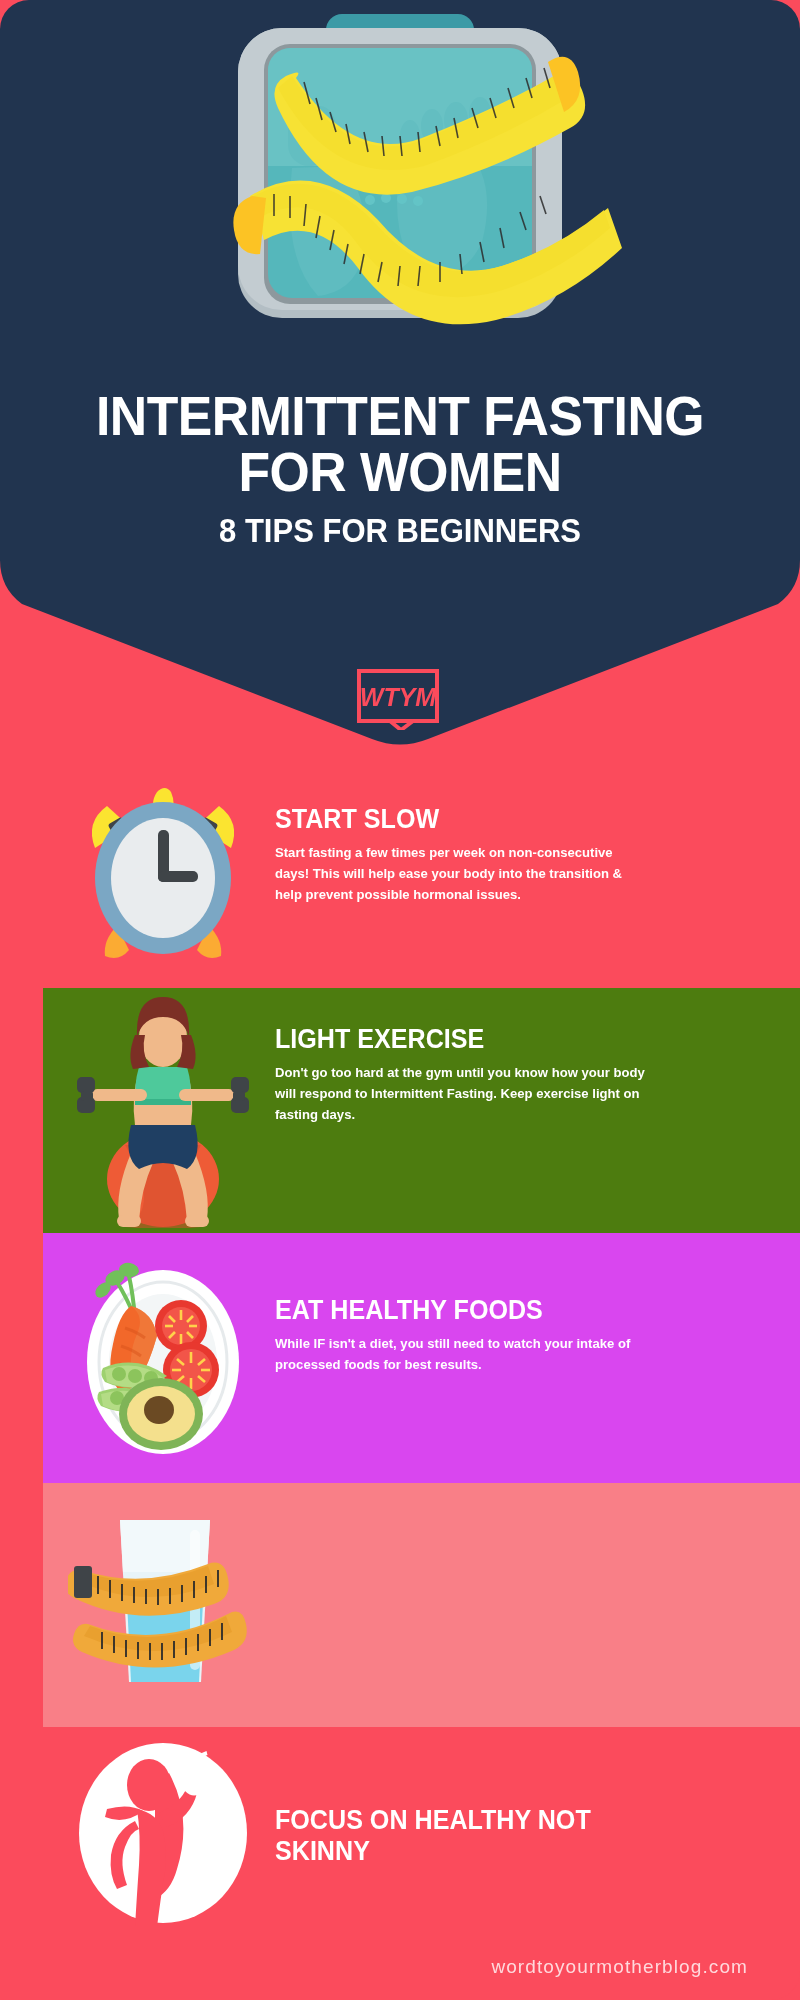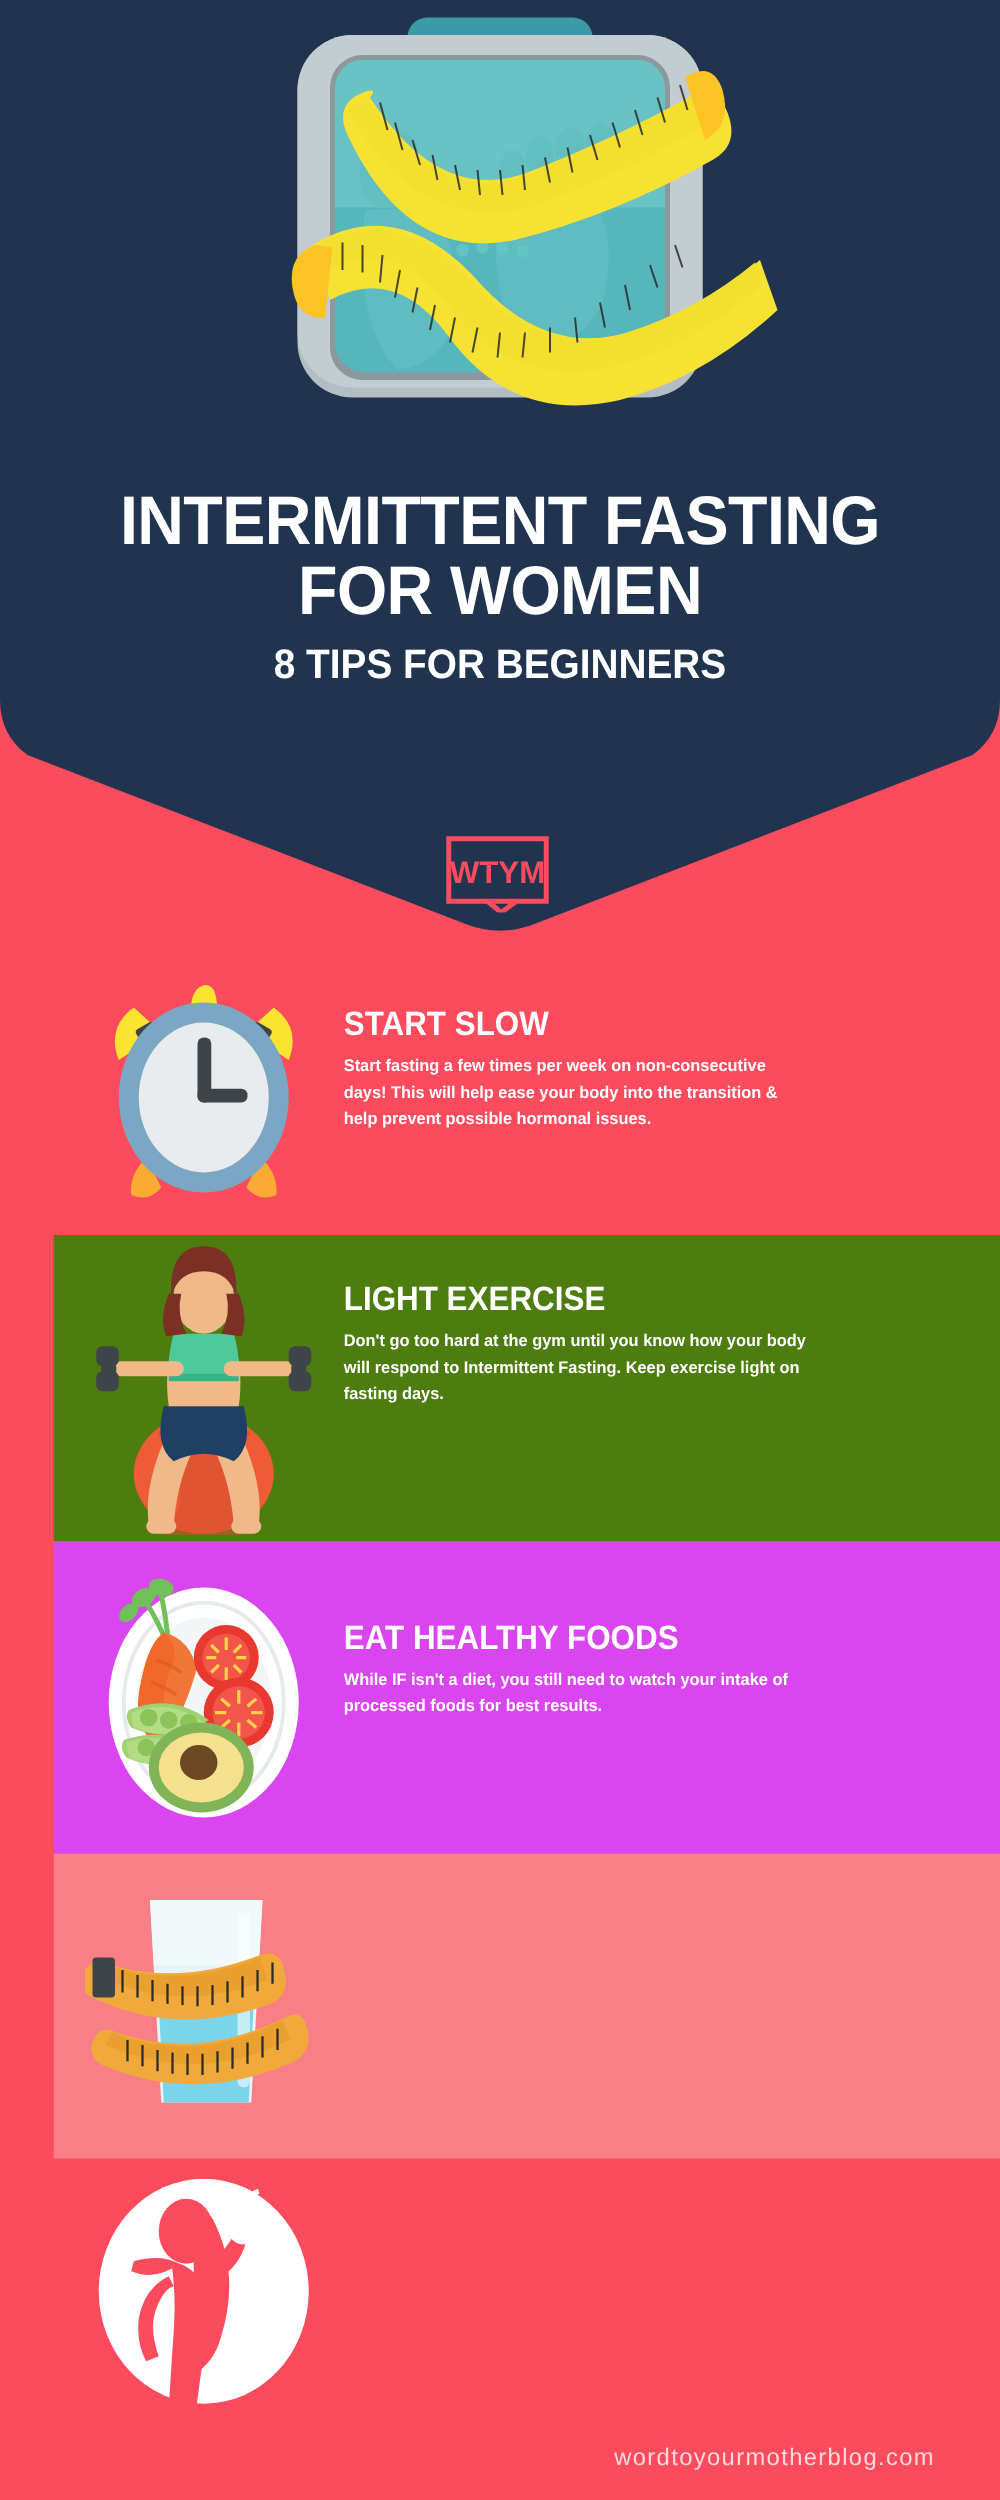--- a/index.html
+++ b/index.html
@@ -2,21 +2,21 @@
 <html><head>
 <meta charset="utf-8">
 <style>
   * { margin:0; padding:0; box-sizing:border-box; }
   html, body {
     width:800px; height:2000px;
     font-family:"Liberation Sans", sans-serif;
     background:#fb4b5c;
     overflow:hidden;
   }
-  #page { position:relative; width:800px; height:2000px; overflow:hidden; }
+  #page { position:relative; width:800px; height:2000px; overflow:hidden;border-radius:29px; }
 
   
   .header-band {
     position:absolute; left:0; top:0; width:800px; height:760px;
     overflow:hidden;
   }
   .header-navy {
     position:absolute; left:0; top:0; width:800px; height:760px;
   }
   .hero-art {
@@ -33,20 +33,21 @@
     transform:scaleX(0.94); transform-origin:center;
   }
   .title-sub {
     color:#ffffff; font-weight:bold; font-size:33px; line-height:46px;
     letter-spacing:0px; margin-top:8px;
     transform:scaleX(0.94); transform-origin:center;
   }
   .wtym {
     position:absolute; left:50%; top:668px; transform:translateX(-50%);
     z-index:6;
+    font-style:italic;
   }
 
   
   .tip-row { position:absolute; left:0; width:800px; display:block;margin-left:43px; }
   .tip-art {
     position:absolute; left:10px; top:0; width:220px; height:100%;
     display:flex; align-items:center; justify-content:center;
   }
   .tip-text {
     position:absolute; left:232px; width:500px;
@@ -395,17 +396,20 @@
 
           <path d="M82,70 q22,-10 28,-26 l10,6 q-6,24 -30,34 z"></path>
 
           <path d="M58,78 q-20,10 -24,34 q-2,20 6,34 l10,-4 q-8,-22 -2,-38 q6,-16 14,-18 z"></path>
         </g>
 
         <path d="M108,26 q10,-12 20,-2 q10,10 0,22 q-10,12 -20,2 q-8,-10 0,-22 z" fill="#ffffff"></path>
         <path d="M120,22 q2,-10 10,-12" stroke="#ffffff" stroke-width="4" fill="none"></path>
       </svg>
     </div>
+    <div class="tip-text" style="top:78px;width:470px;">
+      <div class="tip-title" style="max-width:380px;">FOCUS ON HEALTHY NOT SKINNY</div>
+    </div>
   </div>
 
   <div class="footer">wordtoyourmotherblog.com</div>
 
 </div>
 
 </body></html>

